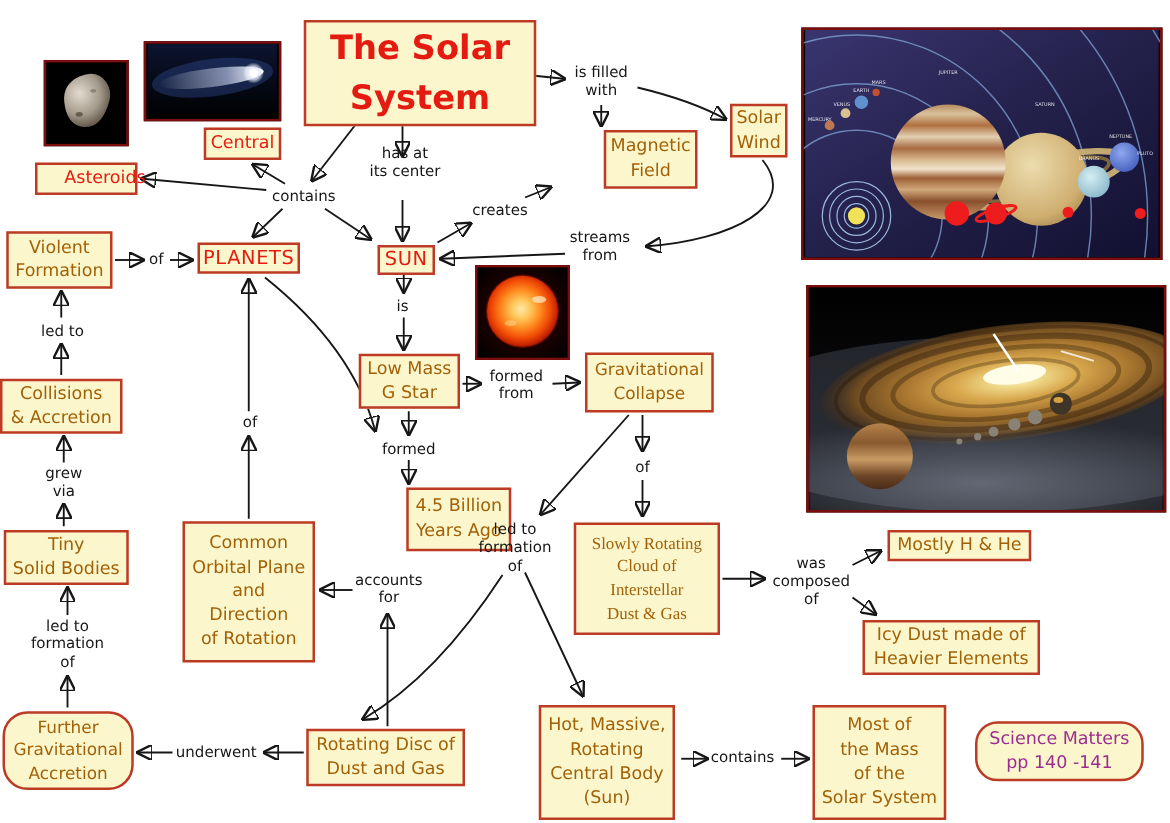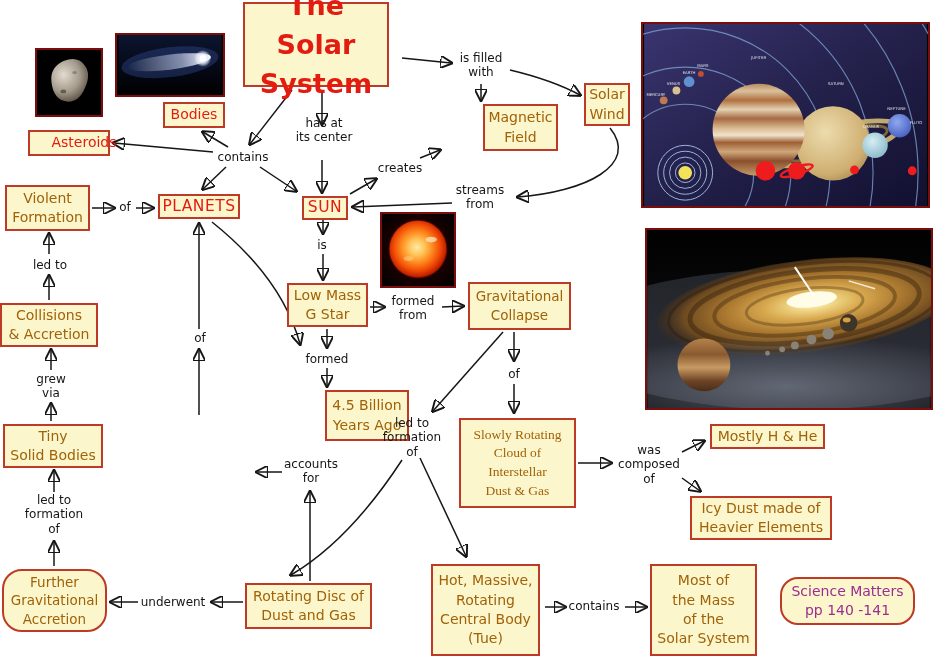--- a/index.html
+++ b/index.html
@@ -262,58 +262,63 @@
         <circle cx="137" cy="122" r="3"></circle>
       <circle cx="150" cy="118" r="4"></circle>
         <circle cx="167" cy="112" r="5"></circle>
       <circle cx="184" cy="106" r="6"></circle>
     </g>
     <circle cx="205" cy="95" r="9" fill="#3f3428"></circle>
     <ellipse cx="203" cy="92" rx="4" ry="2.5" fill="#d8a040"></ellipse>
     <circle cx="57" cy="138" r="27" fill="url(#plg)"></circle>
   </svg>
 
-  <div class="box title red" style="left:243px;top:2px;width:146px;height:85px;">The Solar
+  <div class="box title red" style="left:243px;top:16px;width:186px;height:85px;">The Solar
 System</div>
-  <div class="box red" style="left:163px;top:102px;width:62px;height:26px;">Bodies</div>
+  <div class="box red" style="left:163px;top:102px;width:62px;height:26px;">Central</div>
   <div class="box red" style="left:28px;top:130px;width:82px;height:26px;padding-left:32px;">Asteroids</div>
   <div class="box" style="left:5px;top:185px;width:85px;height:46px;">Violent
 Formation</div>
   <div class="box red big" style="left:158px;top:194px;width:82px;height:25px;">PLANETS</div>
   <div class="box red big" style="left:302px;top:196px;width:46px;height:24px;">SUN</div>
   <div class="box" style="left:443px;top:104px;width:75px;height:47px;margin-left:40px;">Magnetic
 Field</div>
   <div class="box" style="left:584px;top:83px;width:46px;height:43px;">Solar
 Wind</div>
   <div class="box" style="left:287px;top:283px;width:81px;height:44px;">Low Mass
 G Star</div>
   <div class="box tight" style="left:468px;top:282px;width:103px;height:48px;">Gravitational
 Collapse</div>
   <div class="box" style="left:0px;top:303px;width:98px;height:44px;">Collisions
 &amp; Accretion</div>
   <div class="box" style="left:3px;top:424px;width:100px;height:44px;">Tiny
 Solid Bodies</div>
   <div class="box" style="left:289px;top:390px;width:84px;height:51px;margin-left:36px;">4.5 Billion
 Years Ago</div>
+  <div class="box" style="left:146px;top:417px;width:106px;height:113px;">Common
+Orbital Plane
+and
+Direction
+of Rotation</div>
   <div class="box tight" style="left:459px;top:418px;width:117px;height:90px;font-family:Liberation Serif, serif;">Slowly Rotating
 Cloud of
 Interstellar
 Dust &amp; Gas</div>
   <div class="box" style="left:710px;top:424px;width:115px;height:25px;">Mostly H &amp; He</div>
   <div class="box" style="left:690px;top:496px;width:142px;height:44px;">Icy Dust made of
 Heavier Elements</div>
   <div class="box tight" style="left:2px;top:569px;width:105px;height:63px;border-radius:20px;">Further
 Gravitational
 Accretion</div>
   <div class="box" style="left:245px;top:583px;width:127px;height:46px;">Rotating Disc of
 Dust and Gas</div>
   <div class="box" style="left:431px;top:564px;width:109px;height:92px;">Hot, Massive,
 Rotating
 Central Body
-(Tue)</div>
+(Sun)</div>
   <div class="box" style="left:650px;top:564px;width:107px;height:92px;">Most of
 the Mass
 of the
 Solar System</div>
   <div class="box purple" style="left:780px;top:577px;width:135px;height:48px;border-radius:18px;">Science Matters
 pp 140 -141</div>
 
   <div class="lbl" style="left:243px;top:157px;">contains</div>
   <div class="lbl" style="left:125px;top:207px;">of</div>
   <div class="lbl" style="left:324px;top:130px;">has at

